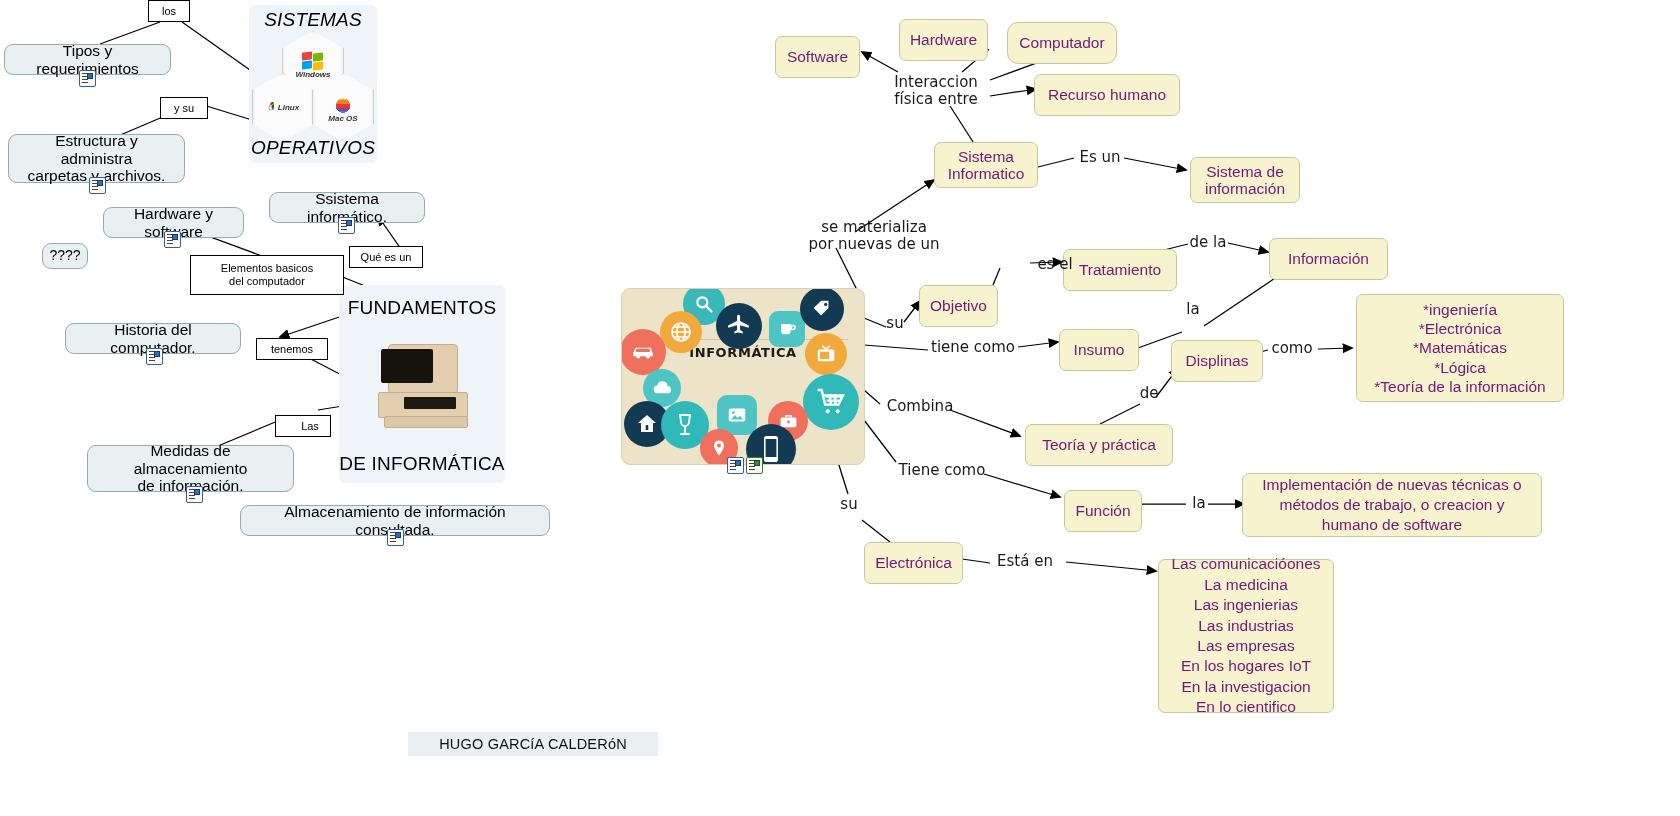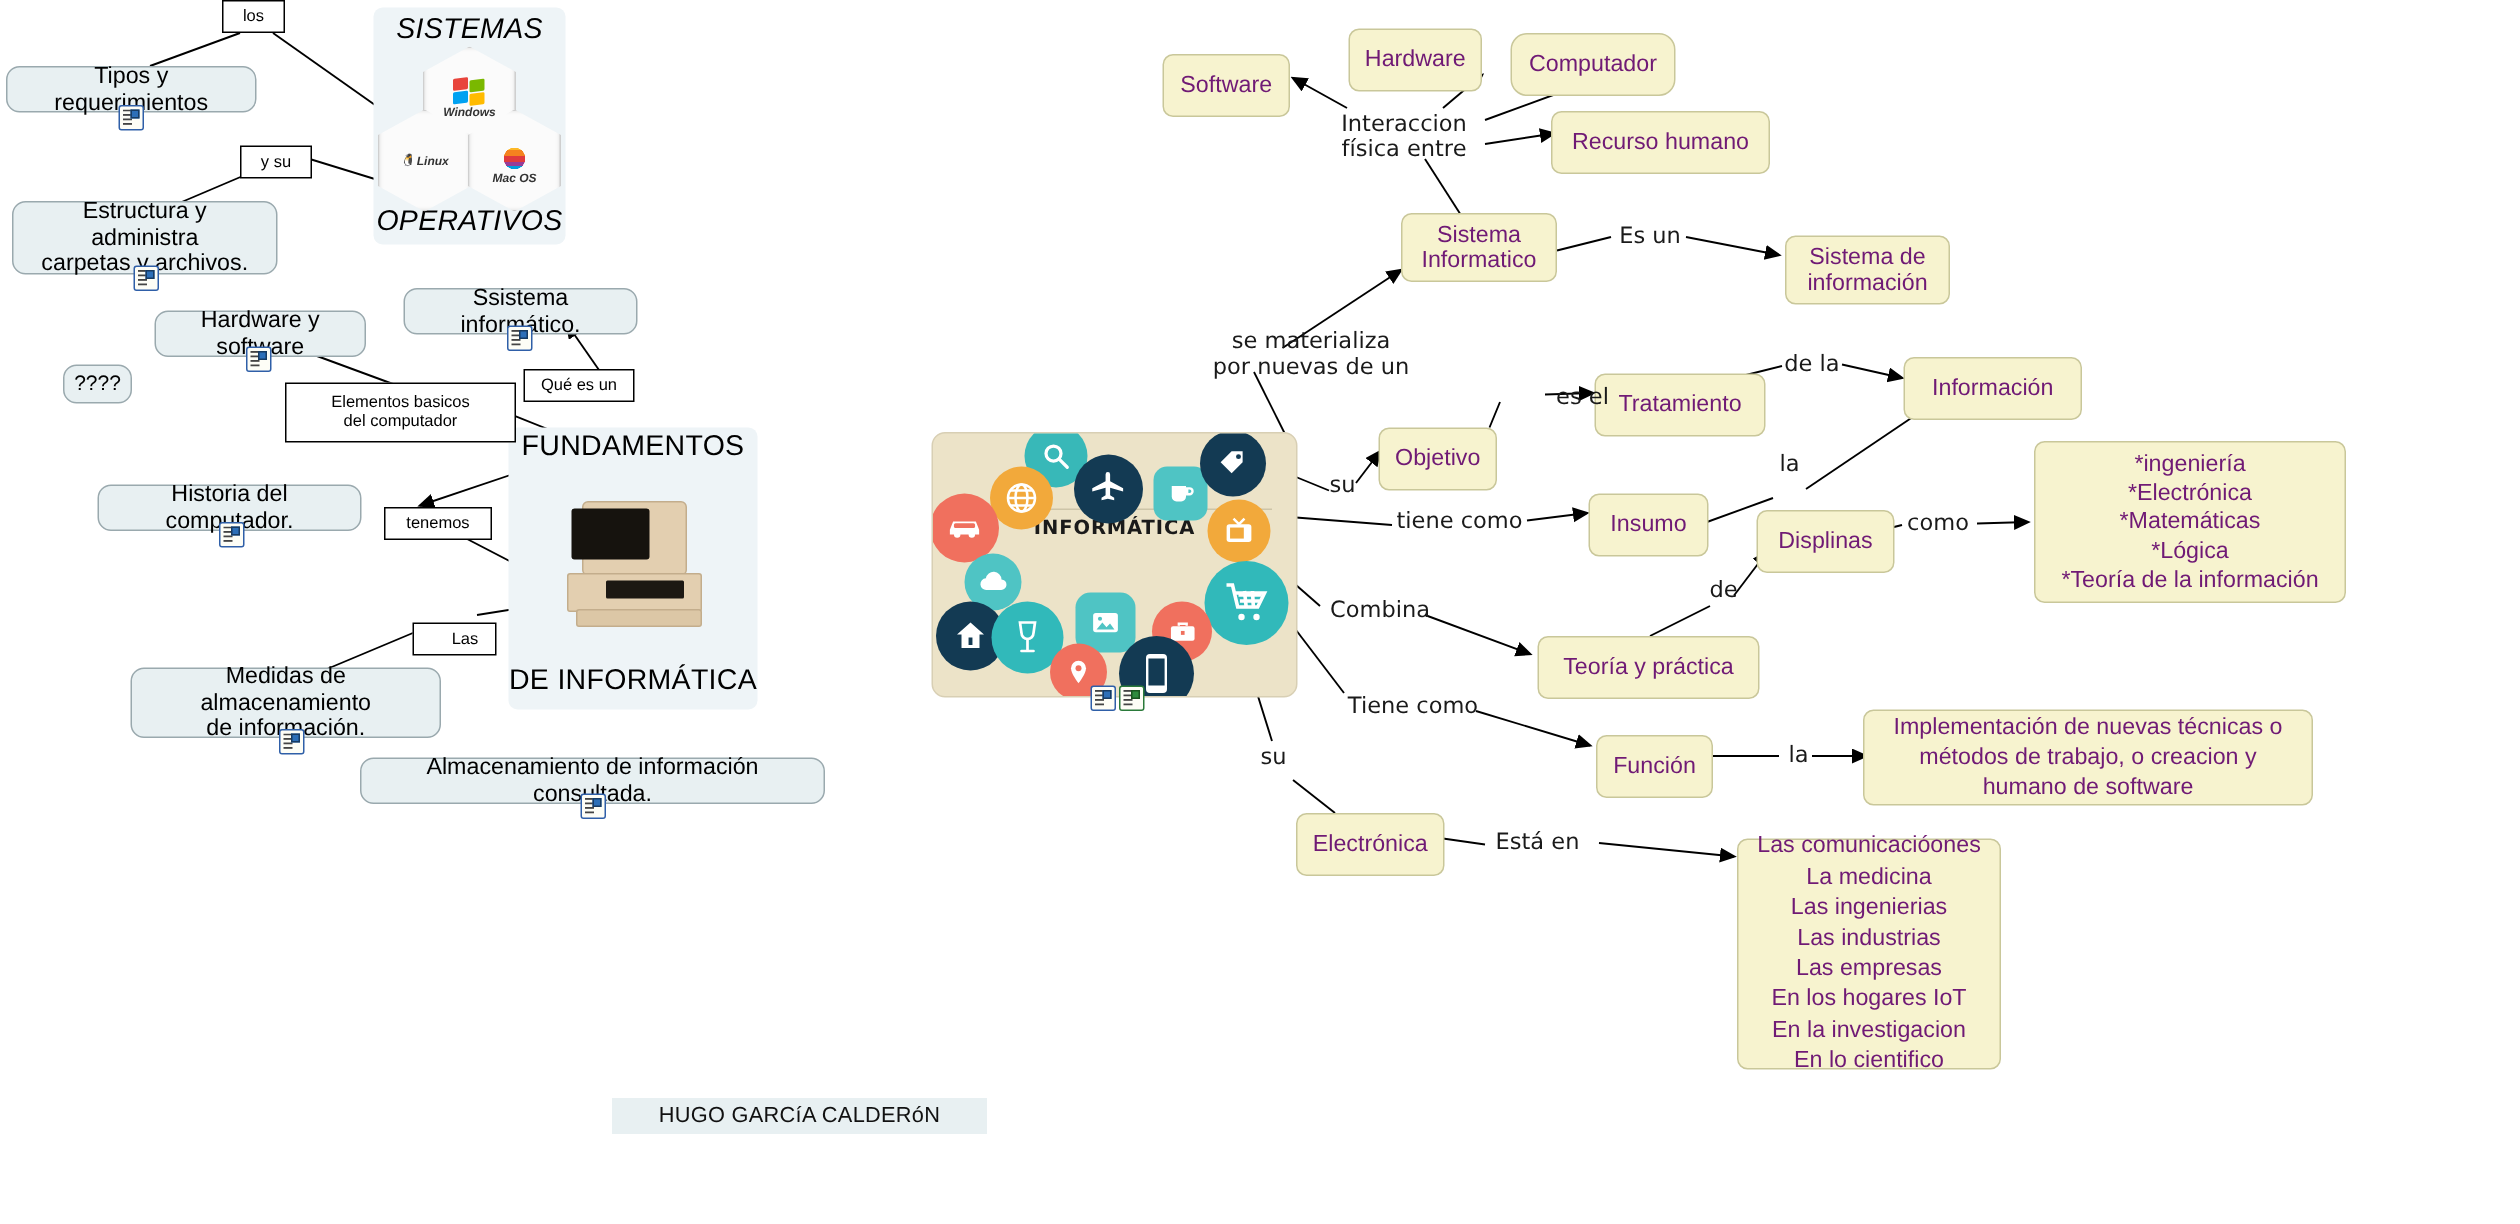--- a/index.html
+++ b/index.html
@@ -309,21 +309,21 @@
   <div class="node blue" style="left:103px;top:207px;width:141px;height:31px;">Hardware y software</div>
   <div class="badge" style="left:164px;top:231px;"></div>
 
   <div class="node blue" style="left:42px;top:243px;width:46px;height:26px;font-size:14px;">????</div>
 
   <div class="link" style="left:190px;top:255px;width:148px;height:38px;">Elementos basicos
 del computador</div>
 
   <div class="link" style="left:349px;top:246px;width:68px;height:20px;">Qué es un</div>
 
-  <div class="picnode" style="left:339px;top:285px;width:166px;height:178px;padding:2px 0 8px;">
+  <div class="picnode" style="left:339px;top:285px;width:166px;height:178px;padding:12px 0 8px;">
     <div class="cap">FUNDAMENTOS</div>
     <div class="retro">
       <div class="mon"></div>
         <div class="scr"></div>
       <div class="base"></div>
         <div class="drive"></div>
         <div class="kb"></div>
     </div>
     <div class="cap">DE INFORMÁTICA</div>
   </div>

